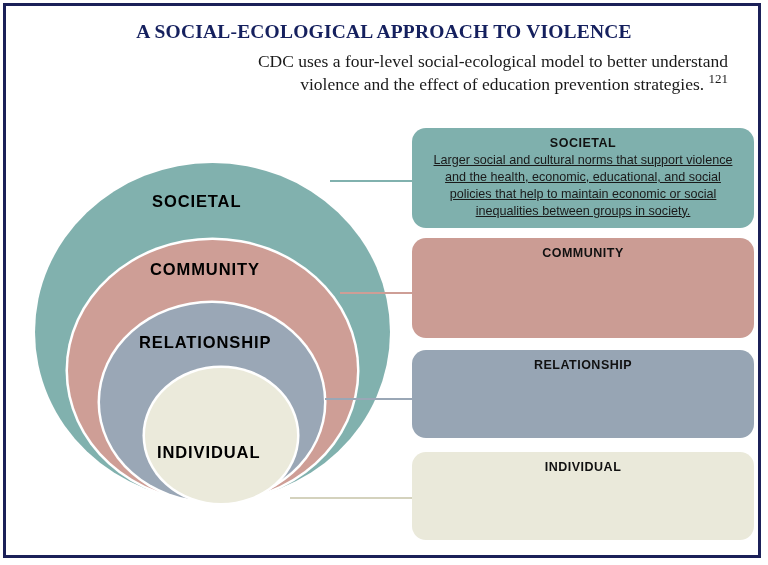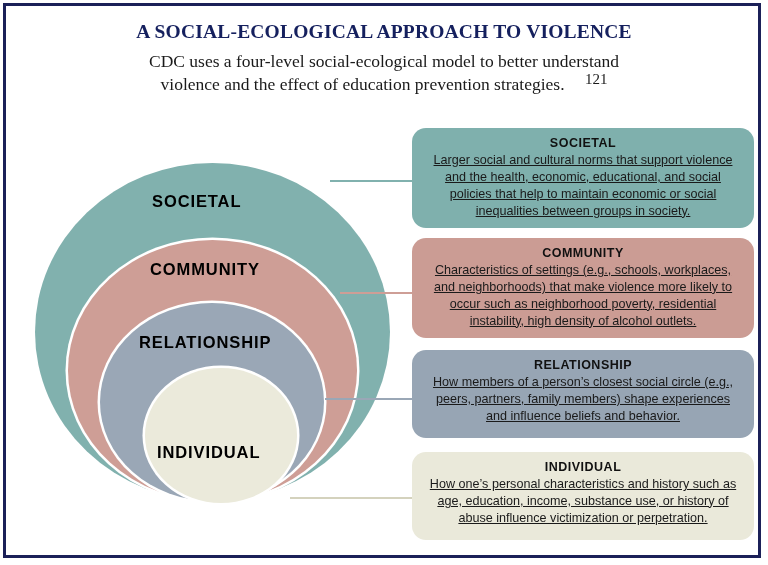--- a/index.html
+++ b/index.html
@@ -48,26 +48,26 @@
     color: #15205e;
     margin: 0 0 6px 0;
     line-height: 1.25;
   }
   #subtitle {
     font-family: "Liberation Serif", serif;
     font-size: 17.5px;
     color: #1a1a1a;
     line-height: 1.32;
     margin: 6px 0 0 0;
+    text-align: right;
   }
   #subtitle sup {
-    font-size: 15px;
+    font-size: 13px;
     vertical-align: super;
     line-height: 0;
-    margin-left: 16px;
   }
 
   
   #circles {
     position: absolute;
     left: 0; top: 0;
     width: 430px; height: 565px;
   }
   .ring {
     position: absolute;
@@ -215,26 +215,23 @@
   <div class="connector" id="connector-relationship"></div>
   <div class="connector" id="connector-individual"></div>
 
   <div class="callout" id="callout-societal">
     <div class="callout-title">SOCIETAL</div>
     <div class="callout-body">Larger social and cultural norms that support violence and the health, economic, educational, and social policies that help to maintain economic or social inequalities between groups in society.</div>
   </div>
 
   <div class="callout" id="callout-community">
     <div class="callout-title">COMMUNITY</div>
-    <div class="callout-body">Characteristics of settings (e.g., schools, workplaces, and neighborhoods) that make violence more likely to occur such as neighborhood poverty, residential instability, high density of alcohol outlets.</div>
   </div>
 
   <div class="callout" id="callout-relationship">
     <div class="callout-title">RELATIONSHIP</div>
-    <div class="callout-body">How members of a person’s closest social circle (e.g., peers, partners, family members) shape experiences and influence beliefs and behavior.</div>
   </div>
 
   <div class="callout" id="callout-individual">
     <div class="callout-title">INDIVIDUAL</div>
-    <div class="callout-body">How one’s personal characteristics and history such as age, education, income, substance use, or history of abuse influence victimization or perpetration.</div>
   </div>
 
 </div>
 
 </body></html>

